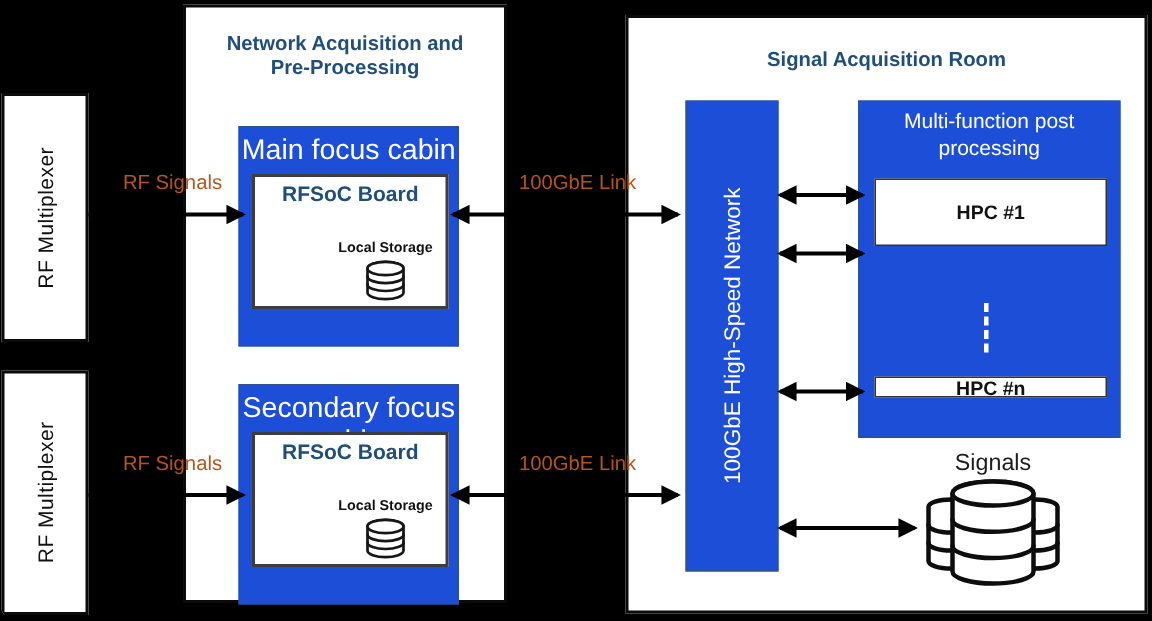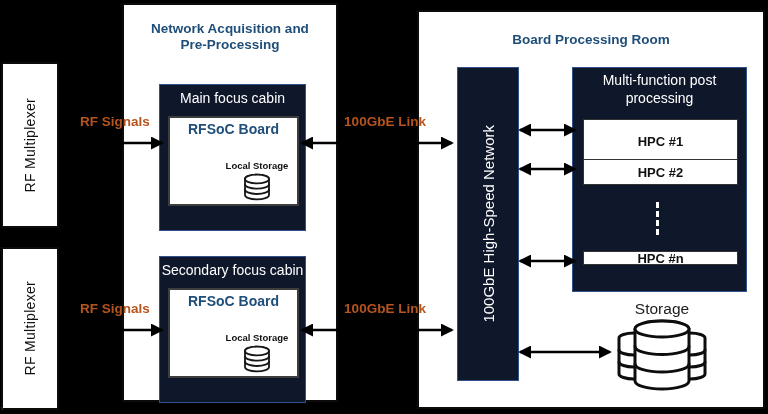--- a/index.html
+++ b/index.html
@@ -1,42 +1,42 @@
 <!DOCTYPE html>
 <html><head>
 <meta charset="utf-8">
 <style>
   html,body{margin:0;padding:0;background:#000;}
   .canvas{
     position:relative;width:768px;height:414px;background:#000;
     font-family:"Liberation Sans",sans-serif;border-radius:12px;overflow:hidden;
   }
   .panel{position:absolute;background:#fff;border:2px solid #0b0b0b;box-sizing:border-box;}
-  .bluebox{position:absolute;background:#0f172a;border:1.6px solid #2F528F;box-sizing:border-box;}
+  .bluebox{position:absolute;background:#1d4ed8;border:1.6px solid #2F528F;box-sizing:border-box;}
   .whitebox{position:absolute;background:#fff;border:2px solid #3d3d3d;box-sizing:border-box;}
   .vtext{writing-mode:vertical-rl;transform:rotate(180deg);white-space:nowrap;}
   .mux{display:flex;align-items:center;justify-content:center;}
   .mux .vtext{font-size:14px;color:#111;letter-spacing:.3px;}
   .panel-title{position:absolute;left:0;right:0;text-align:center;font-weight:bold;
     font-size:13.5px;color:#1F4E79;line-height:1.2;}
   .panel-title .inner{display:inline-block;max-width:185px;}
-  .cabin-title{position:absolute;top:5px;left:0;right:0;text-align:center;color:#fff;font-size:14px;}
+  .cabin-title{position:absolute;top:5px;left:0;right:0;text-align:center;color:#fff;font-size:19px;}
   .board-title{margin-top:3px;text-align:center;font-weight:bold;font-size:14px;color:#1F4E79;}
   .ls-group{position:absolute;right:5px;bottom:2px;width:70px;text-align:center;}
   .ls-label{font-size:9.5px;font-weight:bold;color:#101010;white-space:nowrap;margin-top:48px;}
   .netbar{display:flex;align-items:center;justify-content:center;}
   .netbar .vtext{color:#fff;font-size:15px;}
   .multi-title{position:absolute;top:4px;left:0;right:0;text-align:center;color:#fff;
     font-size:14px;line-height:1.25;}
   .multi-title .inner{display:inline-block;max-width:155px;}
   .hpc{position:absolute;left:10px;width:155px;background:#fff;border:1.6px solid #333;
     box-sizing:border-box;display:flex;align-items:center;justify-content:center;
     font-weight:bold;font-size:13px;color:#111;}
   .dashes{position:absolute;left:83px;top:134px;height:33px;width:0;border-left:3px dashed #fff;}
-  .orange-label{position:absolute;width:110px;text-align:center;font-weight:bold;
+  .orange-label{position:absolute;width:110px;text-align:center;font-weight:normal;
     font-size:13.5px;color:#B5541C;white-space:nowrap;}
   .storage-label{position:absolute;text-align:center;font-size:15.5px;color:#1c1c1c;}
   svg.overlay{position:absolute;left:0;top:0;pointer-events:none;}
   .icon-wrap{display:block;margin:1px auto 0;}
 </style>
 </head>
 <body>
 
 <div class="canvas">
 
@@ -82,38 +82,37 @@
               <path fill="none" d="M3,12.3 A12,4.4 0 0 0 27,12.3 M3,17.6 A12,4.4 0 0 0 27,17.6"></path>
             </g>
           </svg>
         </div>
       </div>
     </div>
   </div>
 
   <div class="panel" style="left:417px;top:10px;width:348px;height:399px;">
     <div class="panel-title" style="top:20px;">
-      <span class="inner" style="max-width:300px;">Board Processing Room</span>
+      <span class="inner" style="max-width:300px;">Signal Acquisition Room</span>
     </div>
 
     <div class="bluebox netbar" style="left:38px;top:55px;width:62px;height:314px;">
       <span class="vtext">100GbE High-Speed Network</span>
     </div>
 
     <div class="bluebox" style="left:153px;top:55px;width:175px;height:225px;">
       <div class="multi-title">
         <span class="inner">Multi-function post processing</span>
       </div>
       <div class="hpc" style="top:51px;height:45px;">HPC #1</div>
-      <div class="hpc" style="top:91px;height:26px;">HPC #2</div>
       <div class="dashes"></div>
       <div class="hpc" style="top:183px;height:14px;">HPC #n</div>
     </div>
 
-    <div class="storage-label" style="left:183px;top:288px;width:120px;">Storage</div>
+    <div class="storage-label" style="left:183px;top:288px;width:120px;">Signals</div>
     <svg style="position:absolute;left:196px;top:306px;" width="94" height="78" viewBox="0 0 94 78">
       <g fill="#fff" stroke="#0d0d0d" stroke-width="3" stroke-linecap="round">
         <path d="M4,20 A15,5 0 0 1 34,20 V56 A15,5 0 0 1 4,56 Z"></path>
         <path fill="none" d="M4,32 A15,5 0 0 0 34,32 M4,44 A15,5 0 0 0 34,44"></path>
         <path d="M60,20 A15,5 0 0 1 90,20 V56 A15,5 0 0 1 60,56 Z"></path>
         <path fill="none" d="M60,32 A15,5 0 0 0 90,32 M60,44 A15,5 0 0 0 90,44"></path>
         <path d="M20,11 A27,8 0 0 1 74,11 V63 A27,8 0 0 1 20,63 Z"></path>
         <ellipse cx="47" cy="11" rx="27" ry="8"></ellipse>
         <path fill="none" d="M20,28.5 A27,8 0 0 0 74,28.5 M20,46 A27,8 0 0 0 74,46"></path>
       </g>

